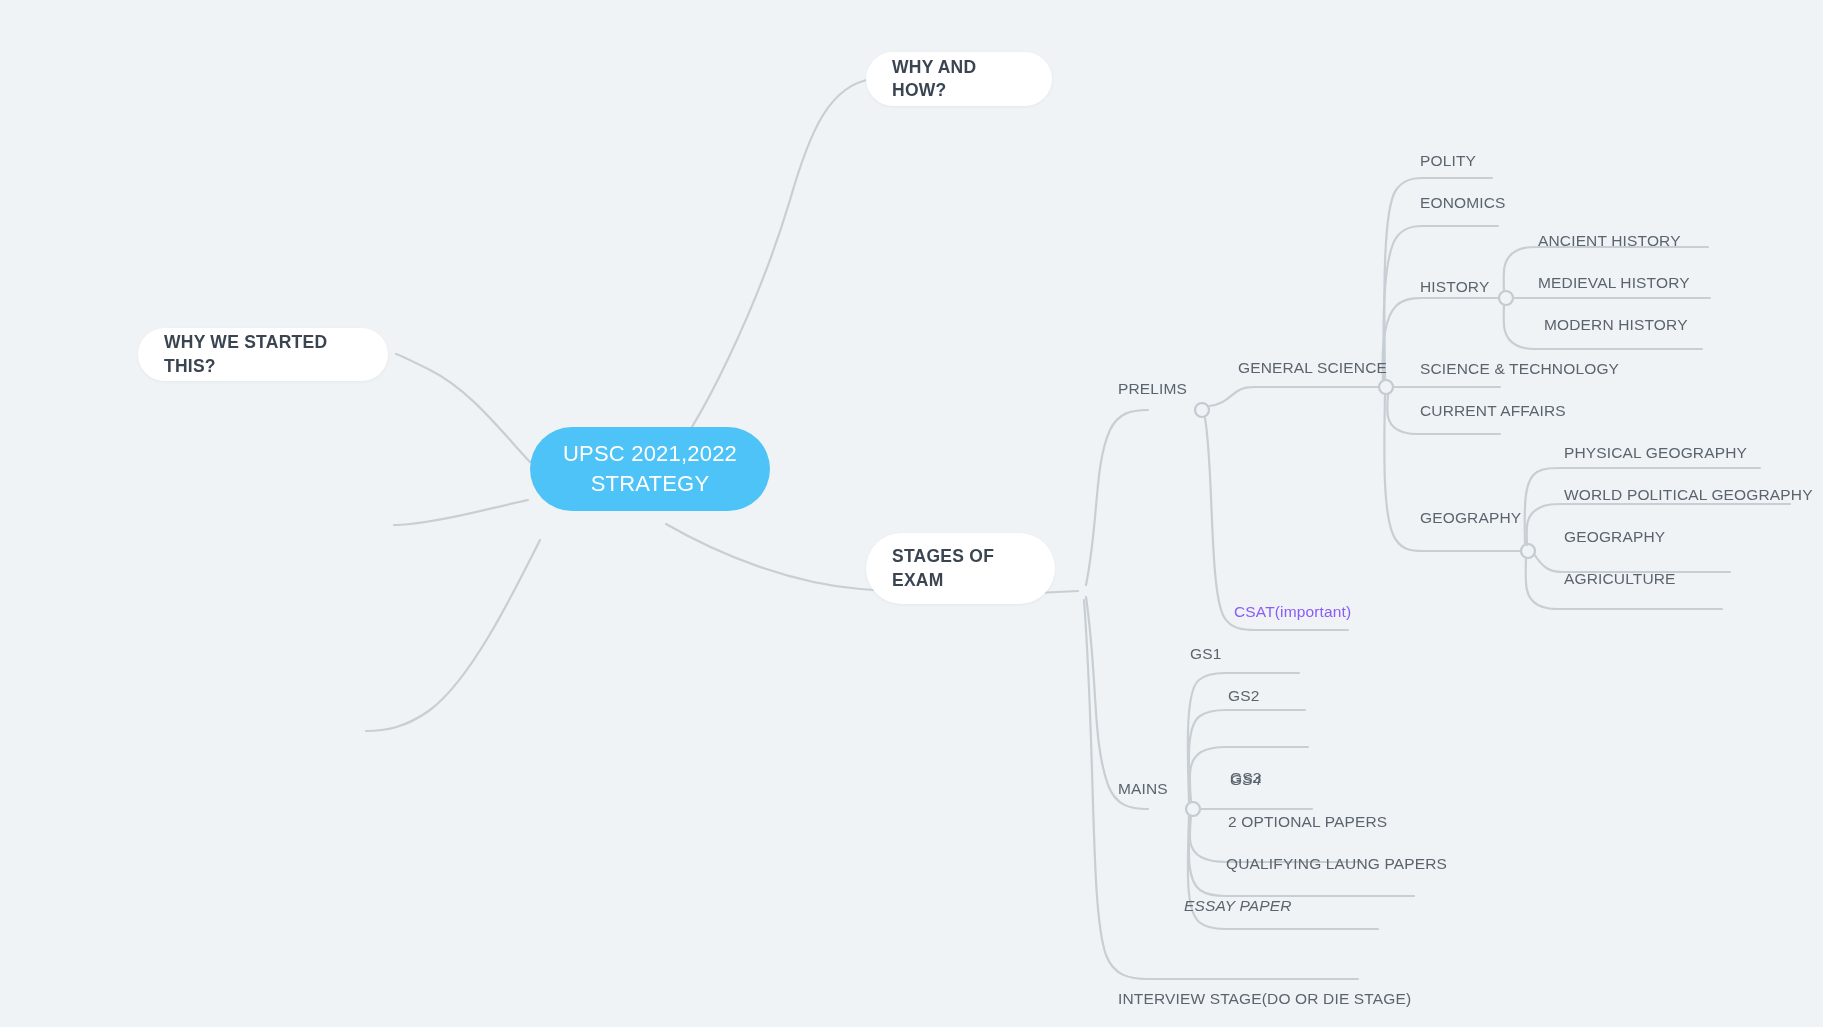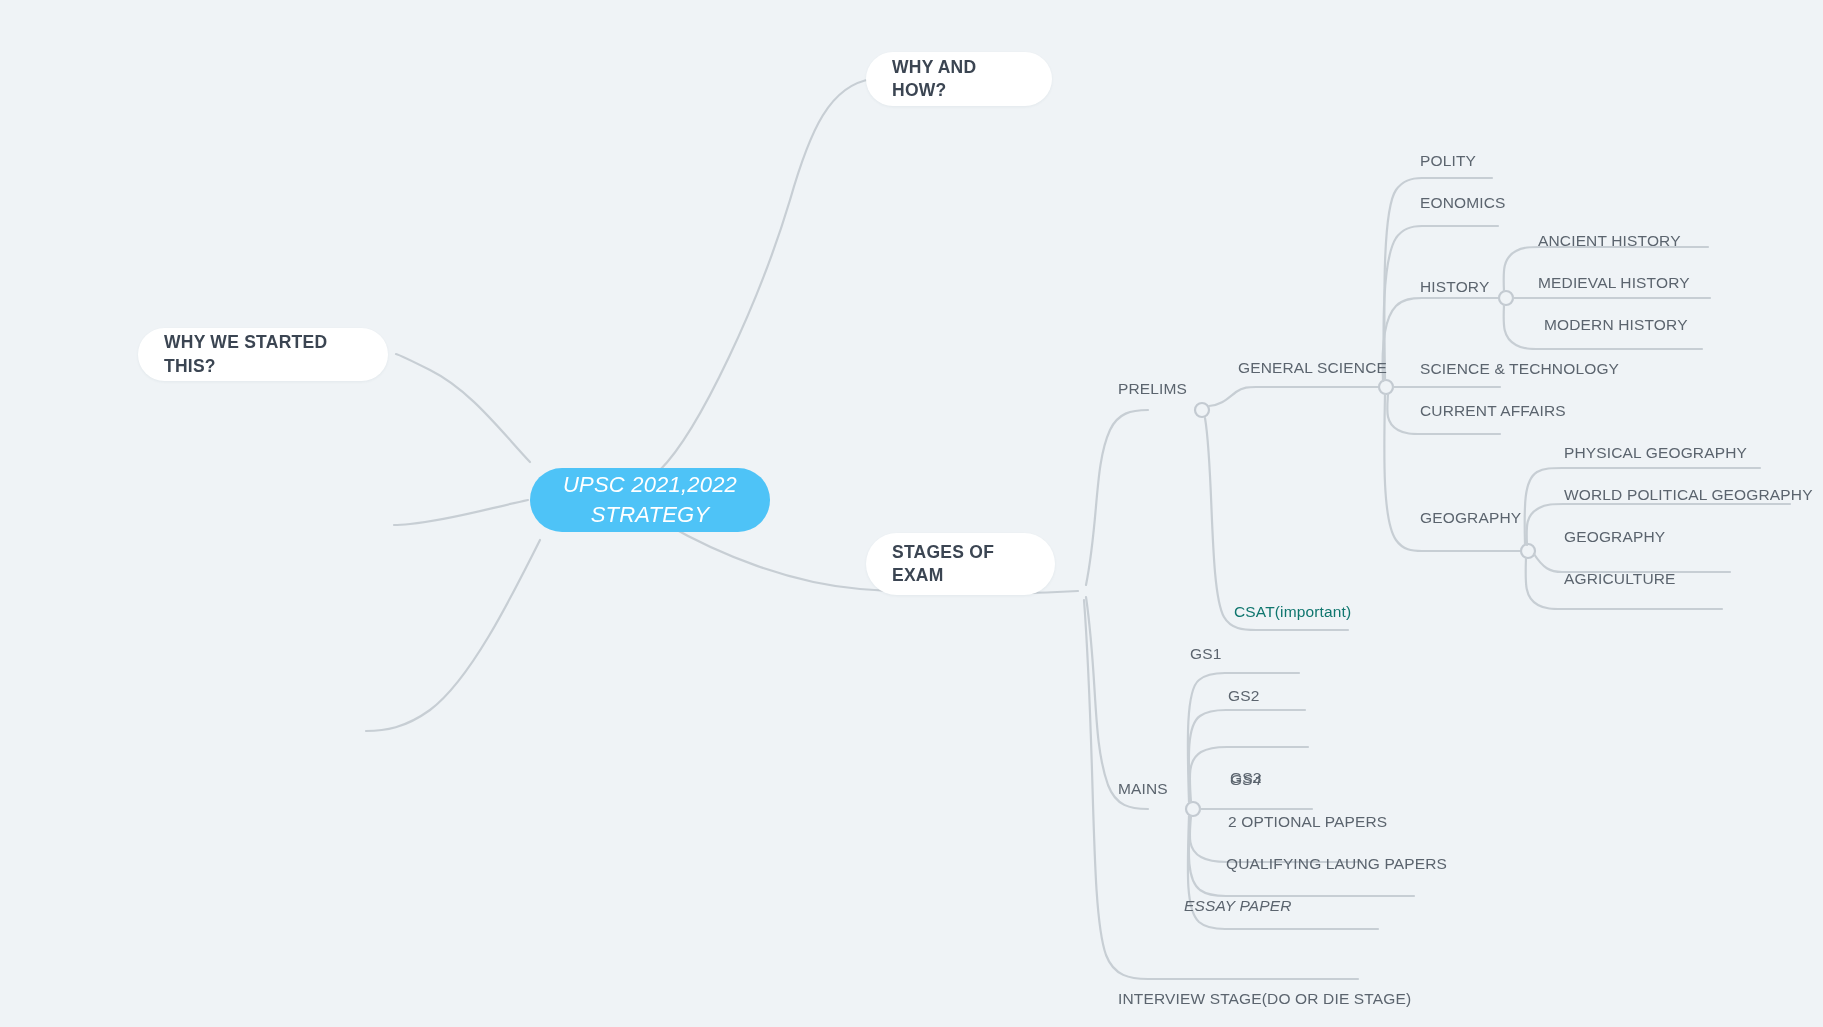--- a/index.html
+++ b/index.html
@@ -72,21 +72,21 @@
   #root-node .root-text {
     font-size: 22px;
     color: #ffffff;
     line-height: 1.38;
     letter-spacing: 0.2px;
     white-space: pre-line;
   }
   .leaf {
     position: absolute;
     font-size: 15.5px;
-    color: #0f766e;
+    color: #8b5cf6;
     letter-spacing: 0.15px;
     white-space: nowrap;
   }
   .leaf.caps {
     color: #5b646e;
   }
   .branch-label {
     position: absolute;
     font-size: 15.5px;
     color: #5b646e;
@@ -149,36 +149,36 @@
     <circle class="joint" cx="1193" cy="809" r="7"></circle>
     <path d="M 1189 802 C 1187 740 1186 690 1199 680 C 1206 674 1215 673 1225 673 L 1299 673"></path>
     <path d="M 1190 802 C 1188 755 1187 725 1200 716 C 1207 711 1216 710 1226 710 L 1305 710"></path>
     <path d="M 1191 802 C 1189 775 1188 760 1201 752 C 1208 748 1217 747 1227 747 L 1308 747"></path>
     <path d="M 1200 809 L 1312 809"></path>
     <path d="M 1191 816 C 1189 838 1188 850 1201 857 C 1208 861 1217 862 1227 862 L 1362 862"></path>
     <path d="M 1190 816 C 1188 855 1187 880 1200 890 C 1207 895 1216 896 1226 896 L 1414 896"></path>
     <path d="M 1189 816 C 1187 875 1186 910 1199 922 C 1206 928 1215 929 1225 929 L 1378 929"></path>
   </svg>
 
-  <div id="root-node" style="left:530px; top:468px; width:240px; height:64px;font-style:italic;">
+  <div id="root-node" style="left:530px; top:427px; width:240px; height:84px;">
     <div class="root-text">UPSC 2021,2022
 STRATEGY</div>
   </div>
 
   <div class="pill" style="left:866px; top:52px; width:186px; height:54px;">
     <span class="pill-text">WHY AND HOW?</span>
   </div>
 
   <div class="pill" style="left:138px; top:328px; width:250px; height:53px;">
     <span class="pill-text">WHY WE STARTED THIS?</span>
   </div>
 
 
 
-  <div class="pill" style="left:866px; top:533px; width:189px; height:62px;">
+  <div class="pill" style="left:866px; top:533px; width:189px; height:71px;">
     <span class="pill-text">STAGES OF EXAM</span>
   </div>
 
   <div class="branch-label" style="left:1118px; top:380px;">PRELIMS</div>
 
   <div class="branch-label" style="left:1238px; top:359px;">GENERAL SCIENCE</div>
 
   <div class="leaf caps" style="left:1420px; top:152px;">POLITY</div>
 
   <div class="leaf caps" style="left:1420px; top:194px;">EONOMICS</div>

